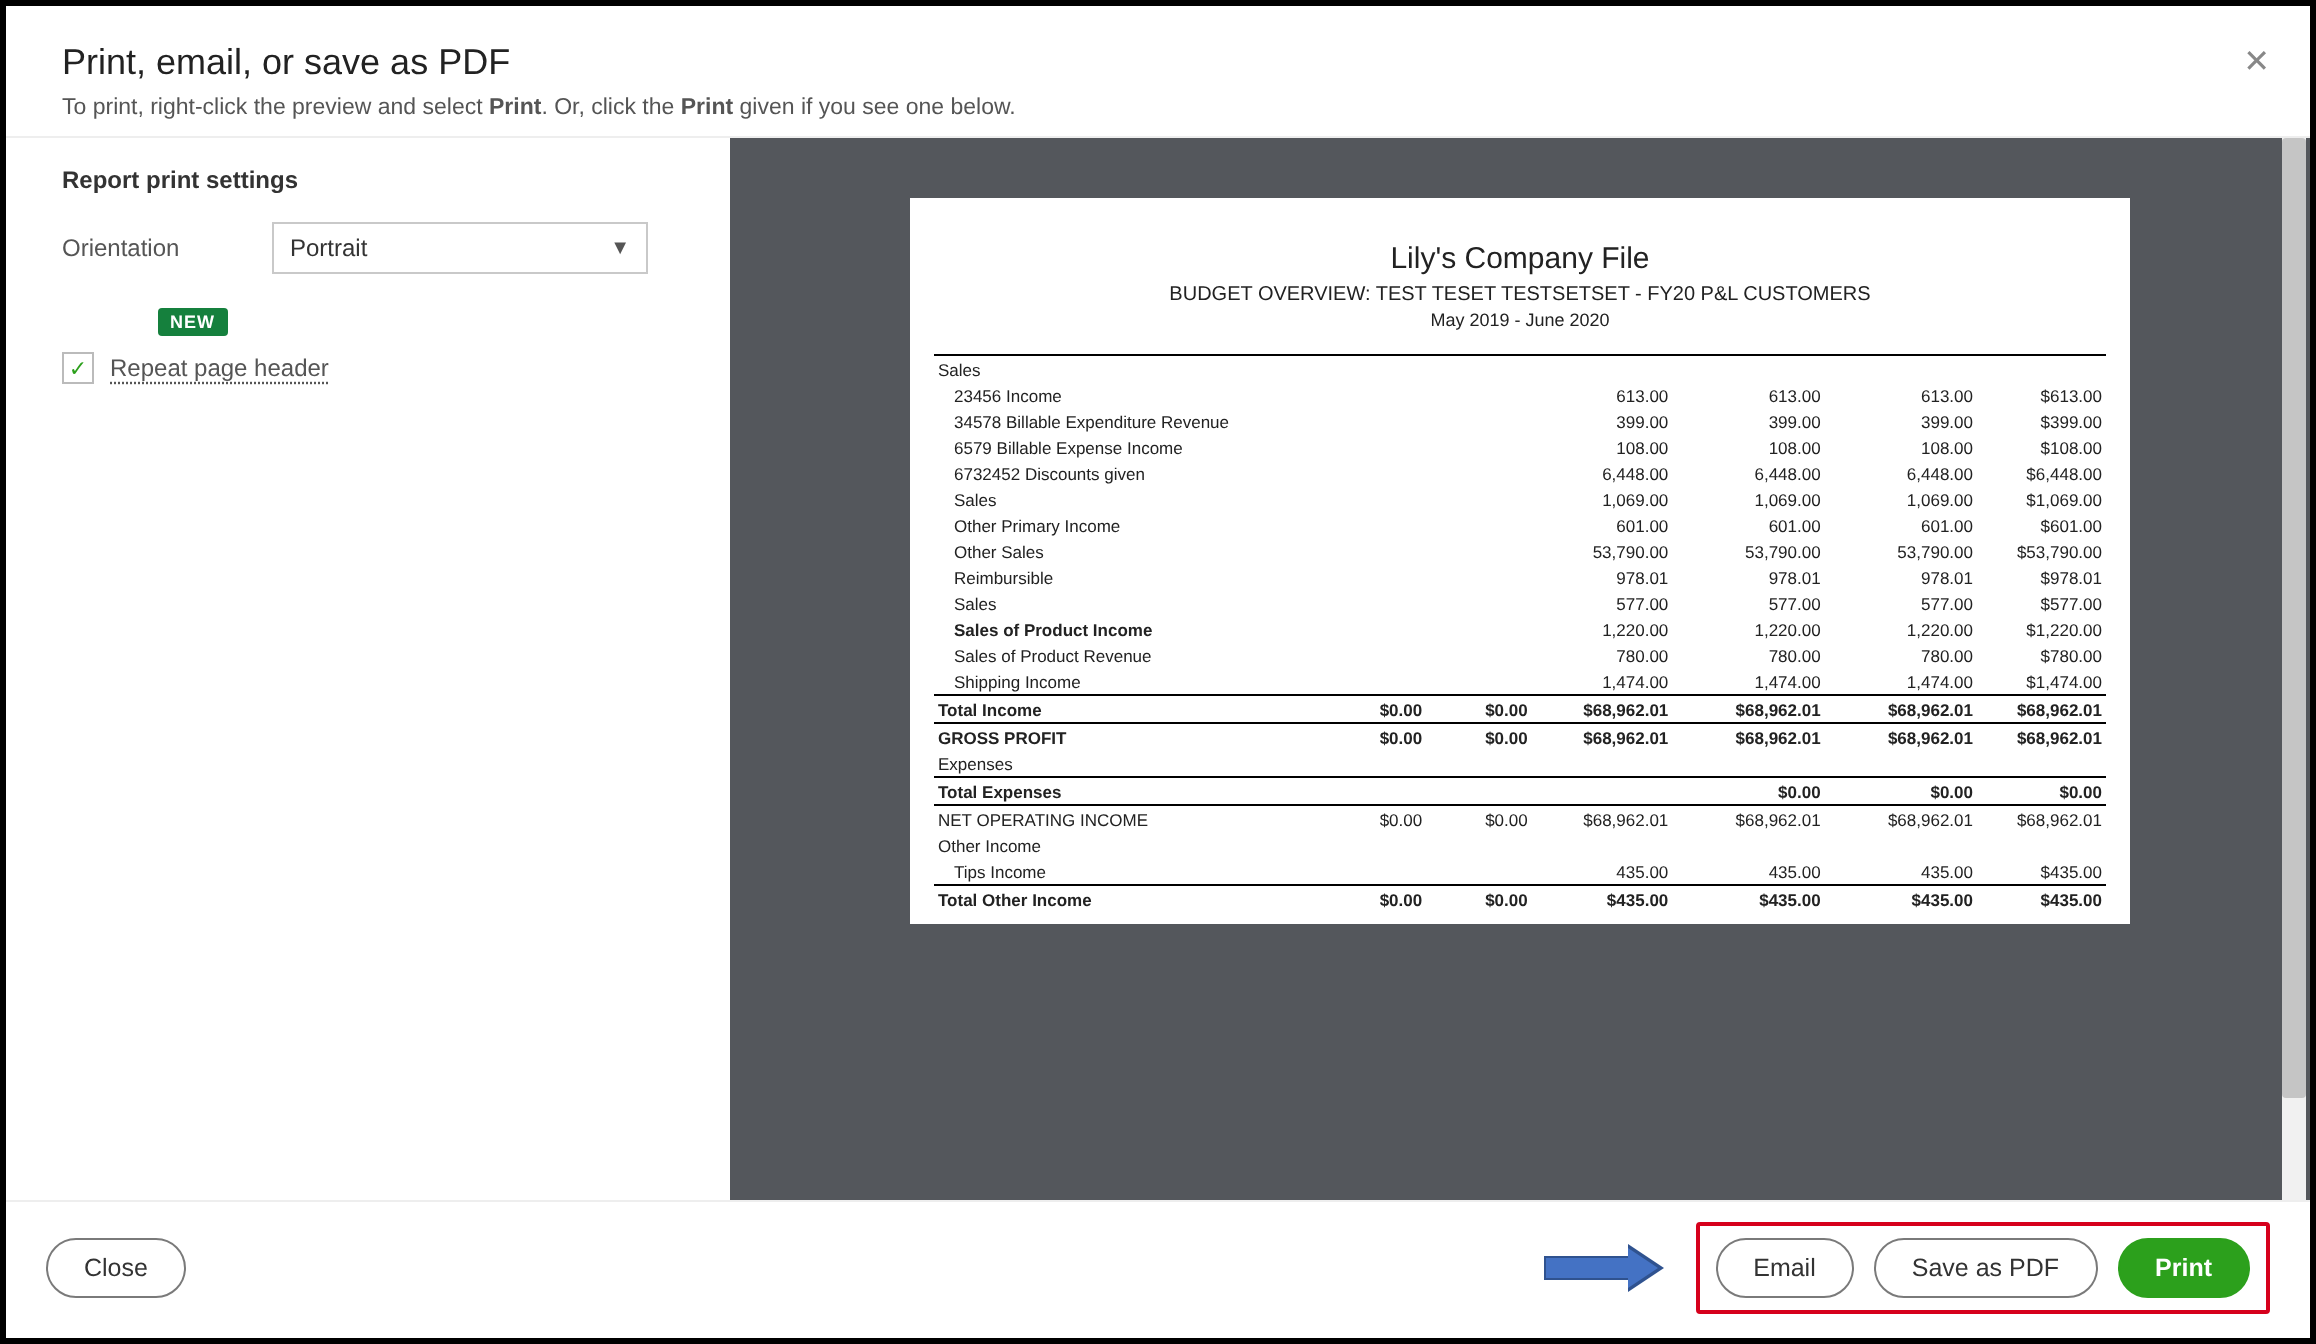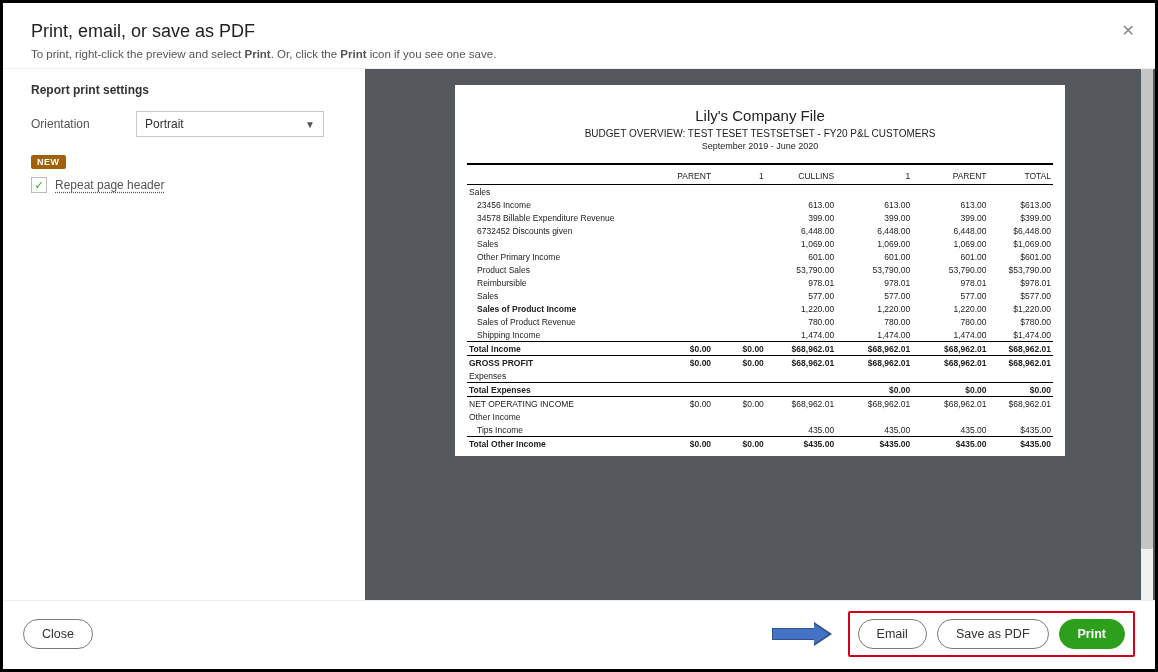--- a/index.html
+++ b/index.html
@@ -23,33 +23,34 @@
   .settings-title { font-size: 12px; font-weight: 600; color: #333; margin-bottom: 14px; }
   .field-row { display: flex; align-items: center; margin-bottom: 14px; }
   .field-label { width: 105px; font-size: 12px; color: #555; }
   .select {
     flex: 0 0 188px; height: 26px; border: 1px solid #c9c9c9; background: #fff;
     font-size: 12px; padding: 0 8px; display: flex; align-items: center;
     justify-content: space-between; color: #333; cursor: pointer;
   }
   .select .caret { font-size: 10px; color: #555; }
   .new-badge {
-    display: inline-block; background: #a16207; color: #fff; font-size: 9px;
+    display: inline-block; background: #15803d; color: #fff; font-size: 9px;
     font-weight: 700; padding: 2px 6px; border-radius: 2px; letter-spacing: 0.5px;
     margin-bottom: 8px;
+    margin-left: 48px;
   }
   .check-row { display: flex; align-items: center; gap: 8px; }
   .check-box {
     width: 16px; height: 16px; border: 1px solid #bbb; display: flex;
     align-items: center; justify-content: center; font-size: 11px; color: #2ca01c;
     background: #fff;
   }
   .check-label { font-size: 12px; color: #555; text-decoration: underline; text-decoration-style: dotted; text-underline-offset: 3px; }
   .preview-area {
-    flex: 1; background: #54575c; padding: 16px 24px; overflow: auto;
+    flex: 1; background: #54575c; padding: 30px 24px; overflow: auto;
     border-top: 1px solid #eee; position: relative;
   }
   .scrollbar-track {
     position: absolute; right: 2px; top: 0; bottom: 0; width: 12px;
     background: #f1f1f1;
   }
   .scrollbar-thumb {
     position: absolute; right: 2px; top: 0; width: 12px; height: 480px;
     background: #c5c5c5; border-radius: 2px;
   }
@@ -106,21 +107,21 @@
   }
 </style>
 </head>
 <body>
 
 <div class="dialog">
   <div class="header">
     <span class="close-x">✕</span>
     <div class="title">Print, email, or save as PDF</div>
     <div class="hint">
-      <span>To print, right-click the preview and select </span><b>Print</b><span>. Or, click the </span><b>Print</b><span> icon if you see one save.</span>
+      <span>To print, right-click the preview and select </span><b>Print</b><span>. Or, click the </span><b>Print</b><span> given if you see one below.</span>
     </div>
   </div>
 
   <div class="body">
     <div class="sidebar">
       <div class="settings-title">Report print settings</div>
       <div class="field-row">
         <div class="field-label">Orientation</div>
         <div class="select">
           <span>Portrait</span>
@@ -131,32 +132,23 @@
       <div class="check-row">
         <div class="check-box">✓</div>
         <span class="check-label">Repeat page header</span>
       </div>
     </div>
 
     <div class="preview-area">
       <div class="page">
         <div class="report-title">Lily's Company File</div>
         <div class="report-sub">BUDGET OVERVIEW: TEST TESET TESTSETSET - FY20 P&amp;L  CUSTOMERS</div>
-        <div class="report-date">September 2019 - June 2020</div>
+        <div class="report-date">May 2019 - June 2020</div>
         <table class="report">
           <thead>
-              <tr>
-                <th></th>
-                <th>PARENT</th>
-                <th>1</th>
-                <th>CULLINS</th>
-                <th>1</th>
-                <th>PARENT</th>
-                <th>TOTAL</th>
-              </tr>
             </thead>
           <tbody>
               <tr class="sect-head">
                 <td style="width: 33%;">Sales</td>
                 <td style="width: 9%;"></td>
                 <td style="width: 9%;"></td>
                 <td style="width: 12%;"></td>
                 <td style="width: 13%;"></td>
                 <td style="width: 13%;"></td>
                 <td style="width: 11%;"></td>
@@ -173,20 +165,29 @@
               <tr class="indent1">
                 <td style="width: 33%;">34578 Billable Expenditure Revenue</td>
                 <td style="width: 9%;"></td>
                 <td style="width: 9%;"></td>
                 <td style="width: 12%;">399.00</td>
                 <td style="width: 13%;">399.00</td>
                 <td style="width: 13%;">399.00</td>
                 <td style="width: 11%;">$399.00</td>
               </tr>
               <tr class="indent1">
+                <td style="width: 33%;">6579 Billable Expense Income</td>
+                <td style="width: 9%;"></td>
+                <td style="width: 9%;"></td>
+                <td style="width: 12%;">108.00</td>
+                <td style="width: 13%;">108.00</td>
+                <td style="width: 13%;">108.00</td>
+                <td style="width: 11%;">$108.00</td>
+              </tr>
+              <tr class="indent1">
                 <td style="width: 33%;">6732452 Discounts given</td>
                 <td style="width: 9%;"></td>
                 <td style="width: 9%;"></td>
                 <td style="width: 12%;">6,448.00</td>
                 <td style="width: 13%;">6,448.00</td>
                 <td style="width: 13%;">6,448.00</td>
                 <td style="width: 11%;">$6,448.00</td>
               </tr>
               <tr class="indent1">
                 <td style="width: 33%;">Sales</td>
@@ -200,21 +201,21 @@
               <tr class="indent1">
                 <td style="width: 33%;">Other Primary Income</td>
                 <td style="width: 9%;"></td>
                 <td style="width: 9%;"></td>
                 <td style="width: 12%;">601.00</td>
                 <td style="width: 13%;">601.00</td>
                 <td style="width: 13%;">601.00</td>
                 <td style="width: 11%;">$601.00</td>
               </tr>
               <tr class="indent1">
-                <td style="width: 33%;">Product Sales</td>
+                <td style="width: 33%;">Other Sales</td>
                 <td style="width: 9%;"></td>
                 <td style="width: 9%;"></td>
                 <td style="width: 12%;">53,790.00</td>
                 <td style="width: 13%;">53,790.00</td>
                 <td style="width: 13%;">53,790.00</td>
                 <td style="width: 11%;">$53,790.00</td>
               </tr>
               <tr class="indent1">
                 <td style="width: 33%;">Reimbursible</td>
                 <td style="width: 9%;"></td>

